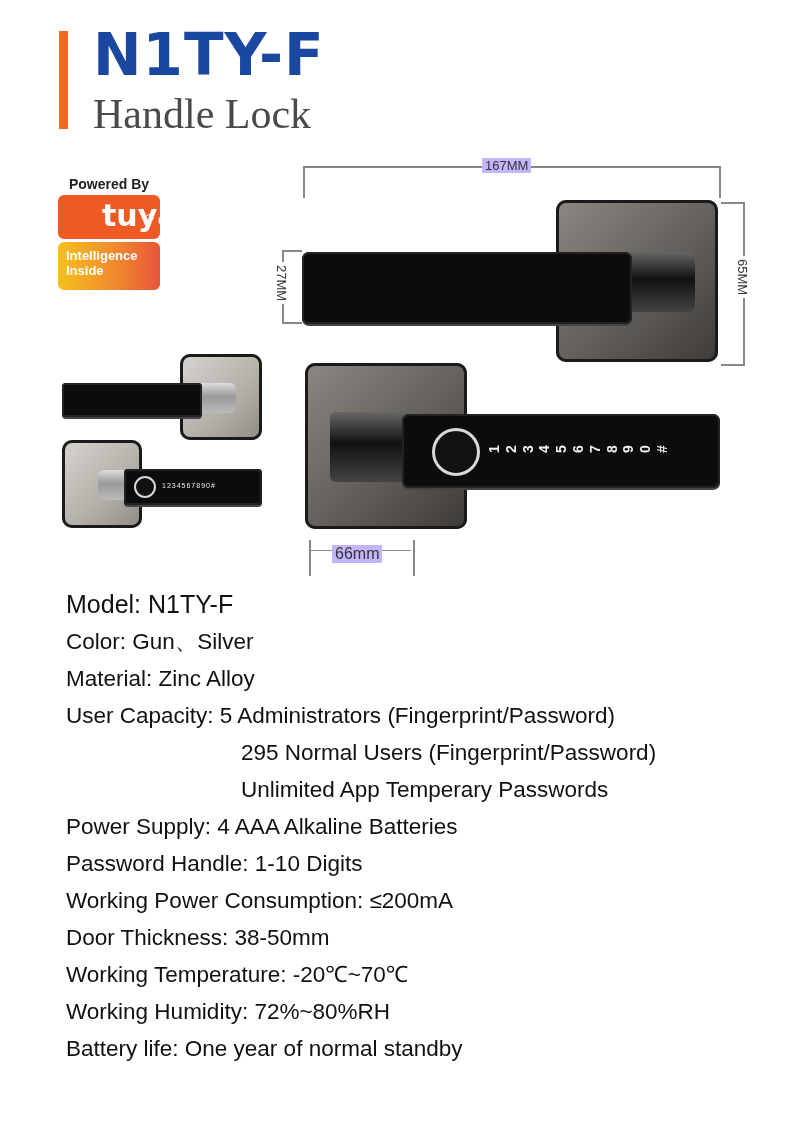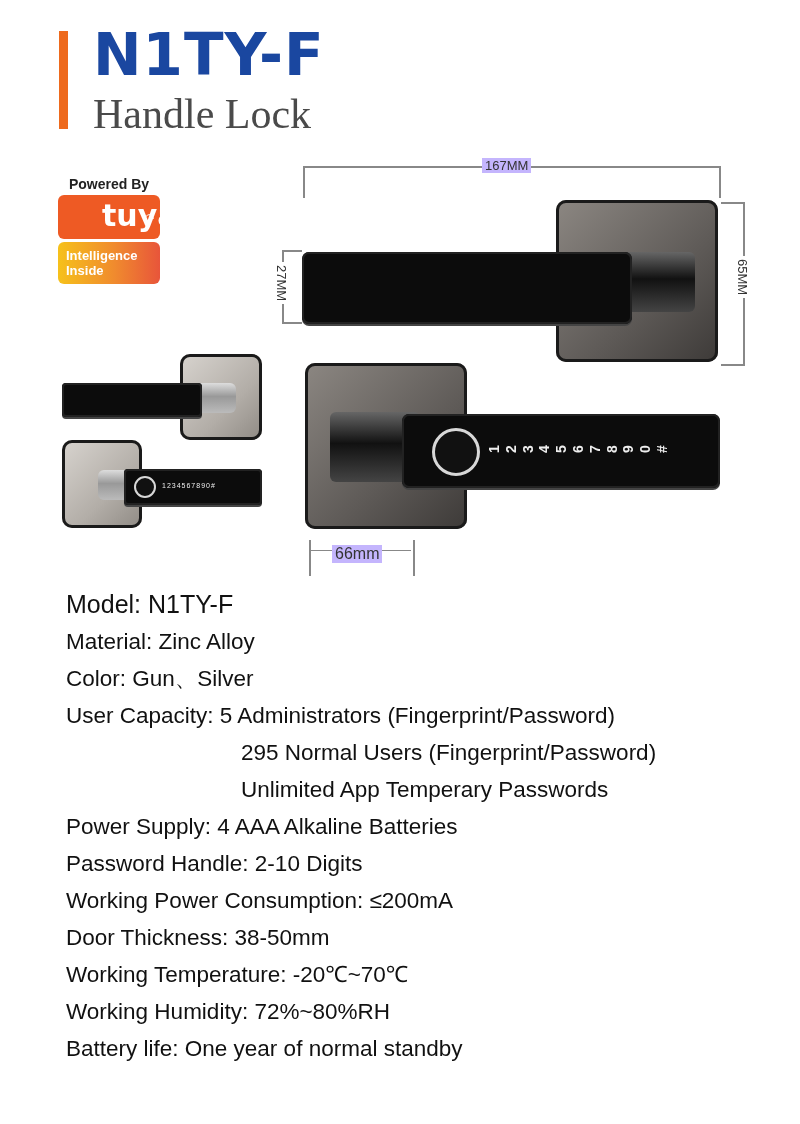--- a/index.html
+++ b/index.html
@@ -6,21 +6,21 @@
   body{width:800px;height:1124px;position:relative;overflow:hidden;font-family:"Liberation Sans",sans-serif;color:#111;}
   .accent-bar{position:absolute;left:59px;top:31px;width:9px;height:98px;background:#ee6a1d;}
   .title{position:absolute;left:93px;top:20px;font-family:"DejaVu Sans",sans-serif;font-weight:bold;font-size:58px;color:#1a47a0;letter-spacing:1px;line-height:70px;}
   .subtitle{position:absolute;left:93px;top:88px;font-family:Liberation Serif, serif;font-size:42px;color:#4a4a4a;line-height:52px;}
 
   
   .tuya{position:absolute;left:58px;top:176px;width:102px;}
   .tuya .powered{font-family:"Liberation Sans",sans-serif;font-weight:bold;font-size:14px;color:#222;text-align:center;margin-bottom:3px;}
   .tuya .logo{height:44px;background:#ee5a24;border-radius:6px;color:#fff;font-family:"DejaVu Sans",sans-serif;font-weight:bold;font-size:30px;line-height:42px;text-align:center;position:relative;padding-left:44px;}
   .tuya .logo .wifi{position:absolute;right:6px;top:2px;font-size:12px;}
-  .tuya .intel{margin-top:3px;height:42px;border-radius:6px;background:linear-gradient(90deg,#f6c11b,#f08b2e 55%,#e8553a);color:#fff;font-weight:bold;font-size:13px;line-height:15px;padding:6px 0 0 8px;box-sizing:border-box;}
+  .tuya .intel{margin-top:3px;height:48px;border-radius:6px;background:linear-gradient(90deg,#f6c11b,#f08b2e 55%,#e8553a);color:#fff;font-weight:bold;font-size:13px;line-height:15px;padding:6px 0 0 8px;box-sizing:border-box;}
 
   
   .dim{position:absolute;border-color:#888;border-style:solid;}
   .dimlabel{position:absolute;font-size:13px;color:#333;background:#c4b5fd;padding:0 3px;}
   .vlabel{position:absolute;font-size:13px;color:#333;background:#fff;writing-mode:vertical-rl;padding:3px 0;}
 
   
   .rose{position:absolute;border-radius:10px;box-shadow:inset 0 0 0 3px #1a1a1a;}
   .rose.gun{background:linear-gradient(135deg,#8c8782,#5e5a57 60%,#3d3a38);}
   .rose.silver{background:linear-gradient(135deg,#d8d4cf,#b3aea8 60%,#8f8a84);}
@@ -108,44 +108,44 @@
   <div class="fp" style="left:134px;top:476px;width:18px;height:18px;border-width:2px;"></div>
   <div style="position:absolute;left:162px;top:482px;font-size:7px;color:#eee;letter-spacing:1px;">1234567890#</div>
 </div>
 
 <div class="specs">
   <div class="row model">
     <span>Model:</span>
     <span>N1TY-F</span>
   </div>
   <div class="row">
+    <span>Color:</span>
+    <span>Gun、Silver</span>
+  </div>
+  <div class="row">
     <span>Material:</span>
     <span>Zinc Alloy</span>
-  </div>
-  <div class="row">
-    <span>Color:</span>
-    <span>Gun、Silver</span>
   </div>
   <div class="row">
     <span>User Capacity:</span>
     <span>5 Administrators (Fingerprint/Password)</span>
   </div>
   <div class="row cont">
     <span>295 Normal Users (Fingerprint/Password)</span>
   </div>
   <div class="row cont">
     <span>Unlimited App Temperary Passwords</span>
   </div>
   <div class="row">
     <span>Power Supply:</span>
     <span>4 AAA Alkaline Batteries</span>
   </div>
   <div class="row">
     <span>Password Handle:</span>
-    <span>2-10 Digits</span>
+    <span>1-10 Digits</span>
   </div>
   <div class="row">
     <span>Working Power Consumption:</span>
     <span>≤200mA</span>
   </div>
   <div class="row">
     <span>Door Thickness:</span>
     <span>38-50mm</span>
   </div>
   <div class="row">

